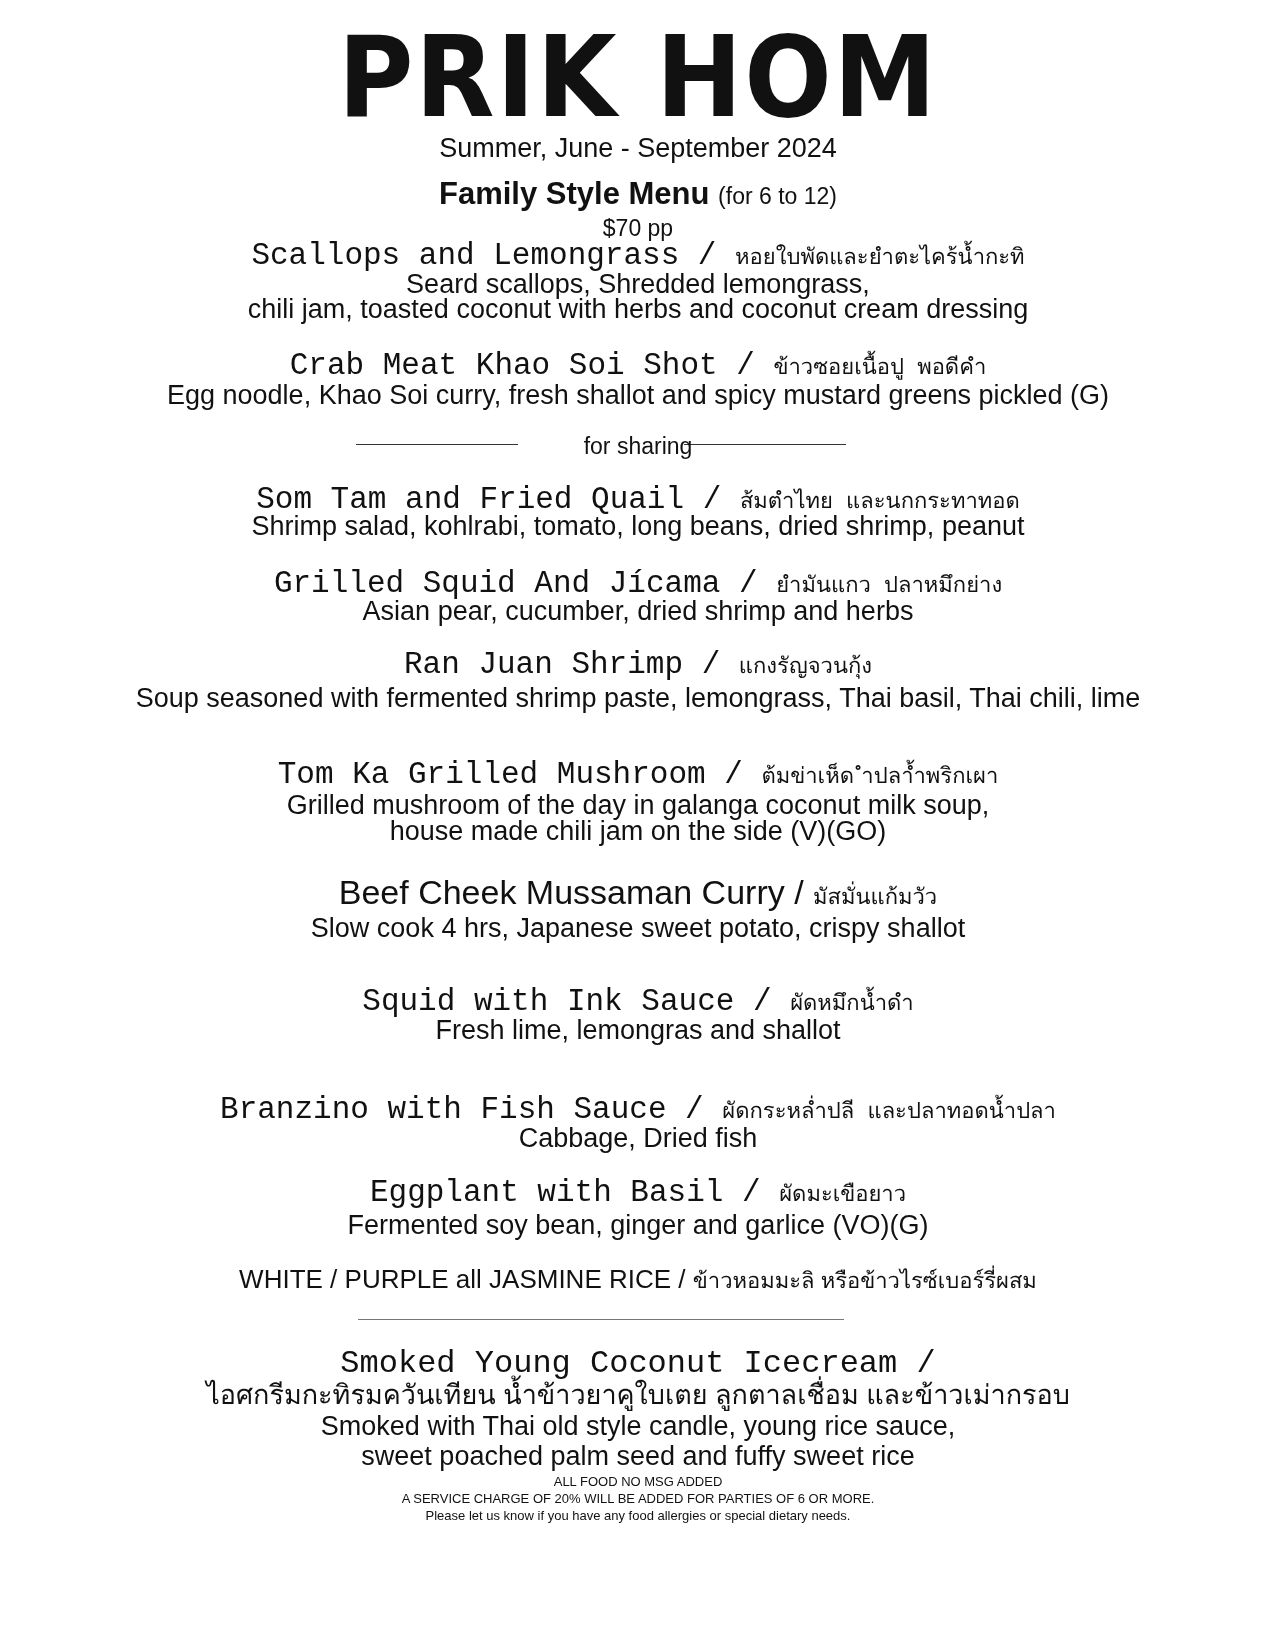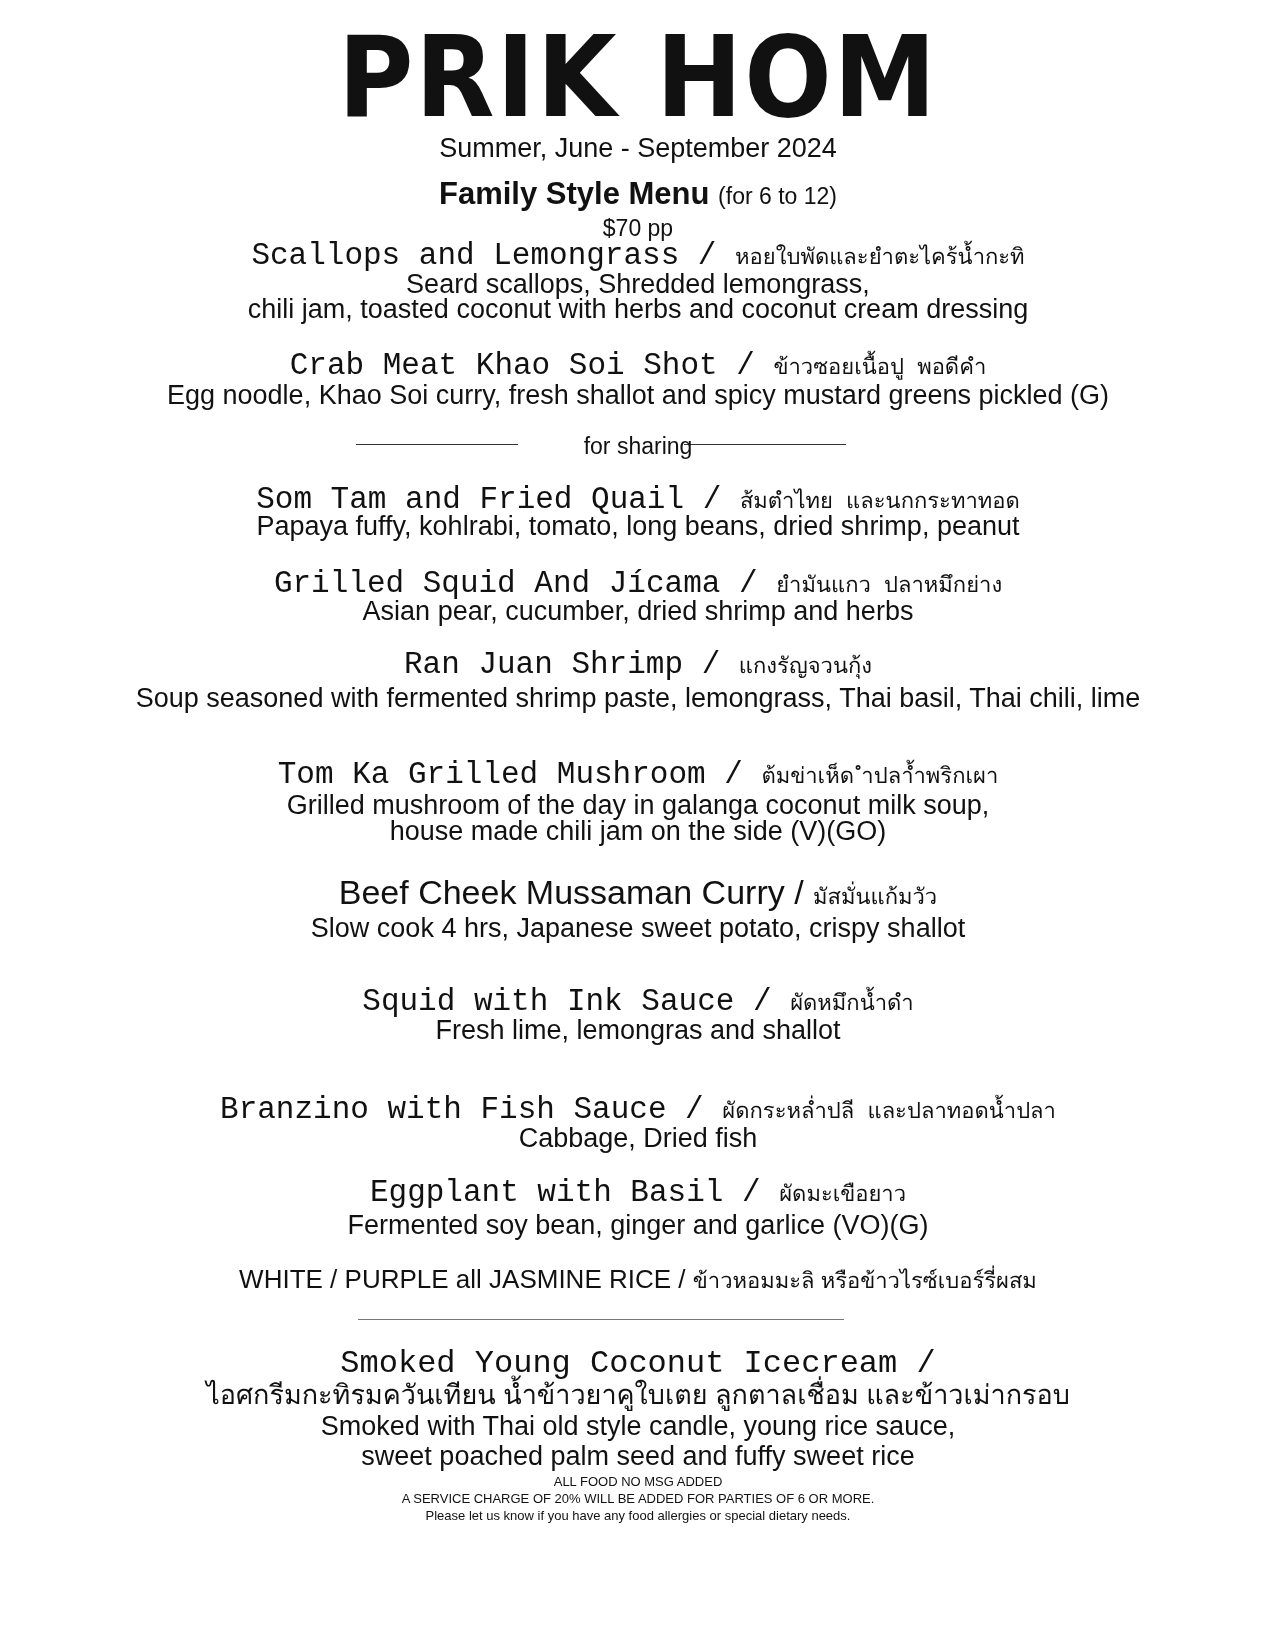--- a/index.html
+++ b/index.html
@@ -33,21 +33,21 @@
 <div class="c desc" style="top:296px">chili jam, toasted coconut with herbs and coconut cream dressing</div>
 
 <div class="c dish" style="top:348px"><span>Crab Meat Khao Soi Shot /</span> <span class="th">ข้าวซอยเนื้อปู พอดีคำ</span></div>
 <div class="c desc" style="top:382px">Egg noodle, Khao Soi curry, fresh shallot and spicy mustard greens pickled (G)</div>
 
 <div class="hr" style="top:444px;left:356px;width:162px;"></div>
 <div class="hr" style="top:444px;left:684px;width:162px;"></div>
 <div class="c sharing" style="top:432px">for sharing</div>
 
 <div class="c dish" style="top:482px"><span>Som Tam and Fried Quail /</span> <span class="th">ส้มตำไทย และนกกระทาทอด</span></div>
-<div class="c desc" style="top:513px"><span>Papaya fuffy, kohlrabi, tomato, long beans, dried shrimp,</span> <b>peanut</b></div>
+<div class="c desc" style="top:513px"><span>Shrimp salad, kohlrabi, tomato, long beans, dried shrimp,</span> <b>peanut</b></div>
 
 <div class="c dish" style="top:566px"><span>Grilled Squid  And Jícama /</span> <span class="th">ยำมันแกว ปลาหมึกย่าง</span></div>
 <div class="c desc" style="top:598px">Asian pear, cucumber, dried shrimp and herbs</div>
 
 <div class="c dish" style="top:647px"><span>Ran Juan Shrimp /</span> <span class="th">แกงรัญจวนกุ้ง</span></div>
 <div class="c desc" style="top:685px">Soup seasoned with fermented shrimp paste, lemongrass, Thai basil, Thai chili, lime</div>
 
 <div class="c dish" style="top:757px"><span>Tom Ka Grilled Mushroom /</span> <span class="th">ต้มข่าเห็ด ำปลา้ำพริกเผา</span></div>
 <div class="c desc" style="top:792px">Grilled mushroom of the day in galanga coconut milk soup,</div>
 <div class="c desc" style="top:818px">house made chili jam on the side (V)(GO)</div>

